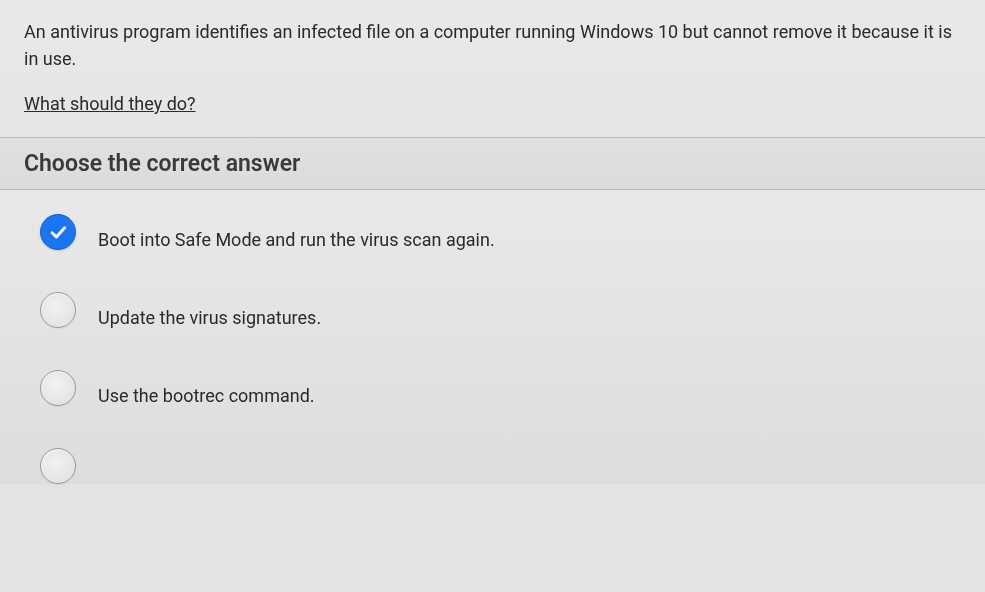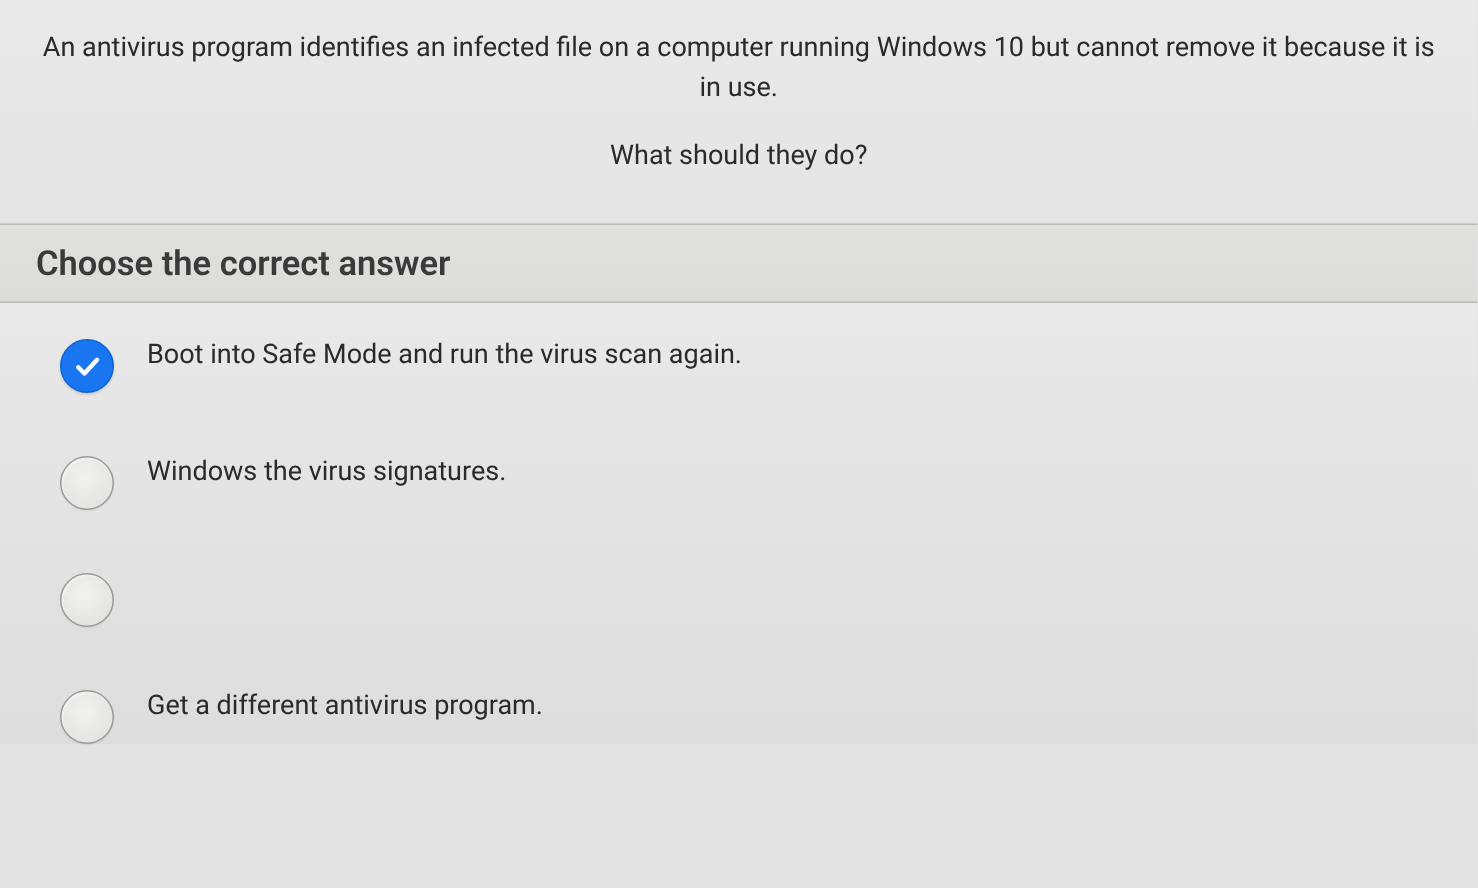--- a/index.html
+++ b/index.html
@@ -17,40 +17,40 @@
     }
     .question-block {
       padding: 18px 24px 20px 24px;
       background: linear-gradient(180deg, #e8e9e8 0%, #e4e5e4 100%);
       border-bottom: 1px solid #b8b8b6;
       font-size: 18px;
       line-height: 1.5;
     }
     .question-block p {
       margin-bottom: 18px;
-      text-align: center;
     }
     .question-block p:last-child {
-      margin-bottom: 12px;
+      margin-bottom: 0;
+      text-decoration: underline;
     }
     .instruction-bar {
       padding: 12px 24px;
       background: linear-gradient(180deg, #e0e1df 0%, #dcdddb 100%);
       border-bottom: 1px solid #b8b8b6;
       font-size: 23px;
       font-weight: 600;
       color: #3a3a3a;
     }
     .answers {
       background: linear-gradient(180deg, #e8e9e8 0%, #dcdddc 100%);
       padding: 24px 24px 0 40px;
     }
     .answer-option {
       display: flex;
-      align-items: flex-start;
+      align-items: flex-end;
       gap: 22px;
       margin-bottom: 42px;
       cursor: pointer;
     }
     .radio {
       width: 36px;
       height: 36px;
       border-radius: 50%;
       flex-shrink: 0;
       display: flex;
@@ -94,25 +94,25 @@
     <div class="radio radio-selected">
       <svg viewBox="0 0 24 24" fill="none" stroke="#ffffff" stroke-width="3.5" stroke-linecap="round" stroke-linejoin="round">
         <polyline points="5 13 10 18 20 7"></polyline>
       </svg>
     </div>
     <span class="answer-label">Boot into Safe Mode and run the virus scan again.</span>
   </div>
 
   <div class="answer-option">
     <div class="radio radio-unselected"></div>
-    <span class="answer-label">Windows the virus signatures.</span>
+    <span class="answer-label">Update the virus signatures.</span>
+  </div>
+
+  <div class="answer-option">
+    <div class="radio radio-unselected"></div>
+    <span class="answer-label">Use the bootrec command.</span>
   </div>
 
   <div class="answer-option">
     <div class="radio radio-unselected"></div>
   </div>
 
-  <div class="answer-option">
-    <div class="radio radio-unselected"></div>
-    <span class="answer-label">Get a different antivirus program.</span>
-  </div>
-
 </div>
 
 </body></html>

